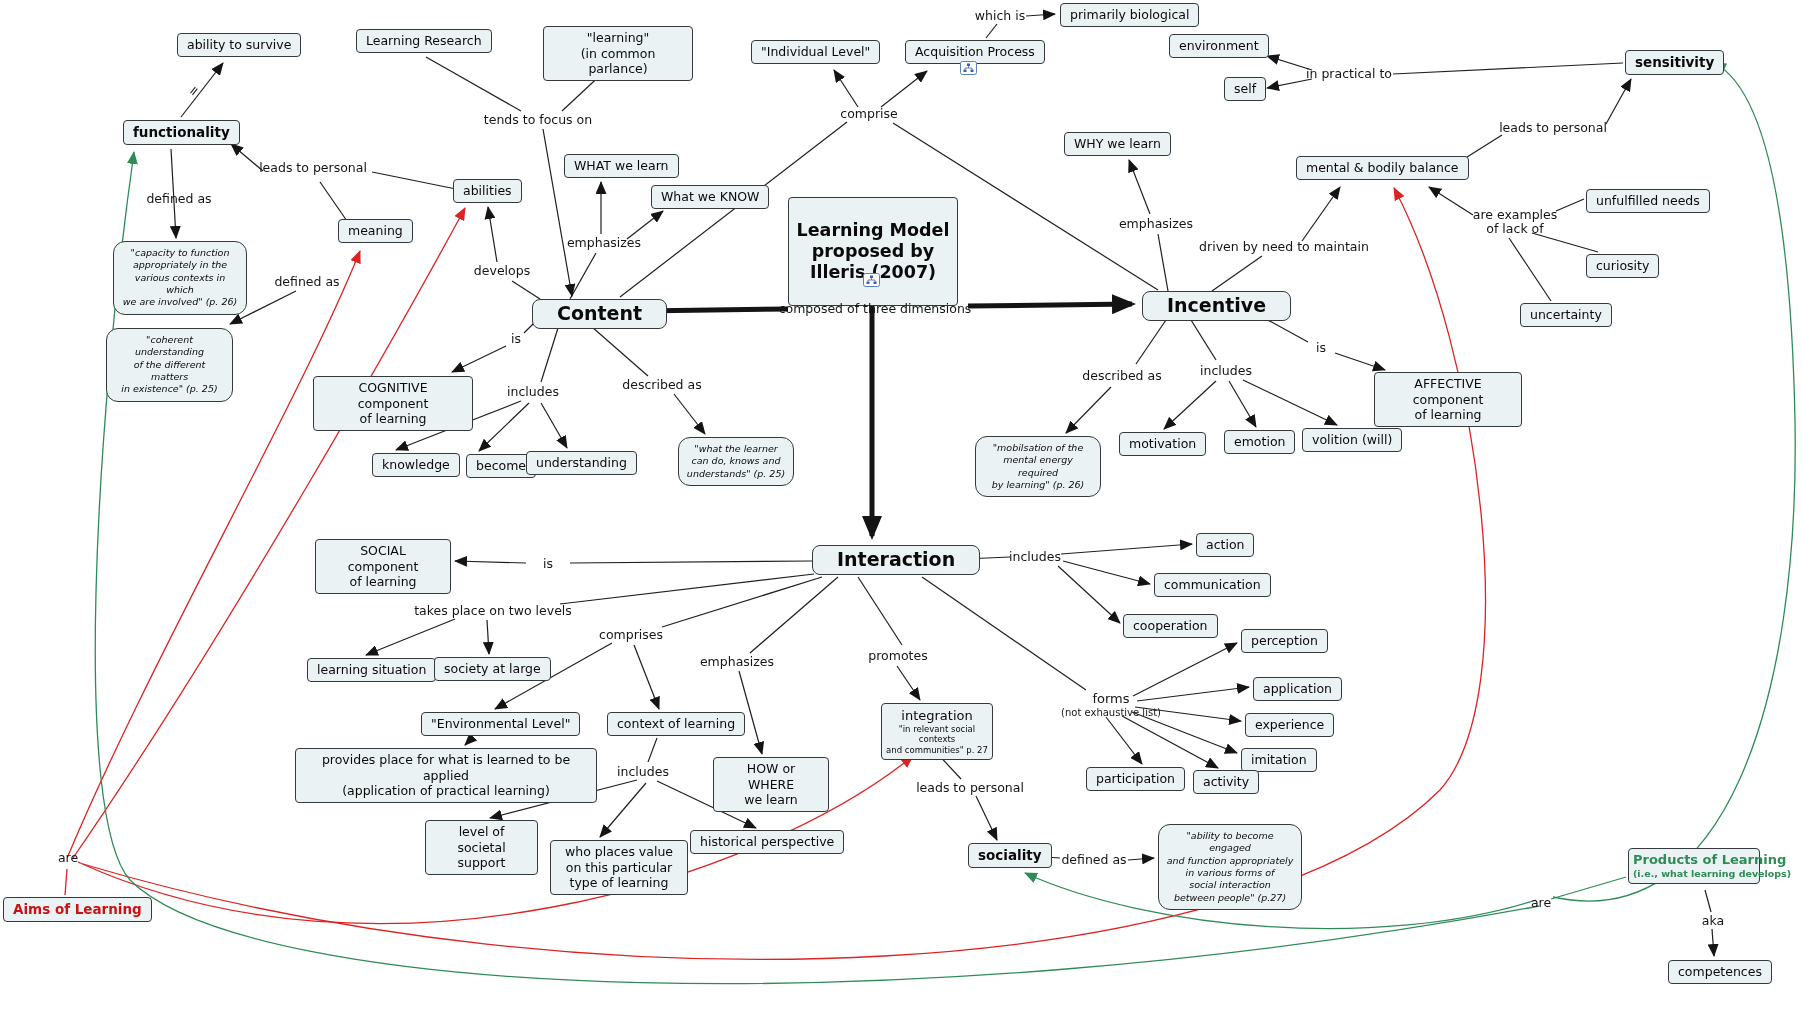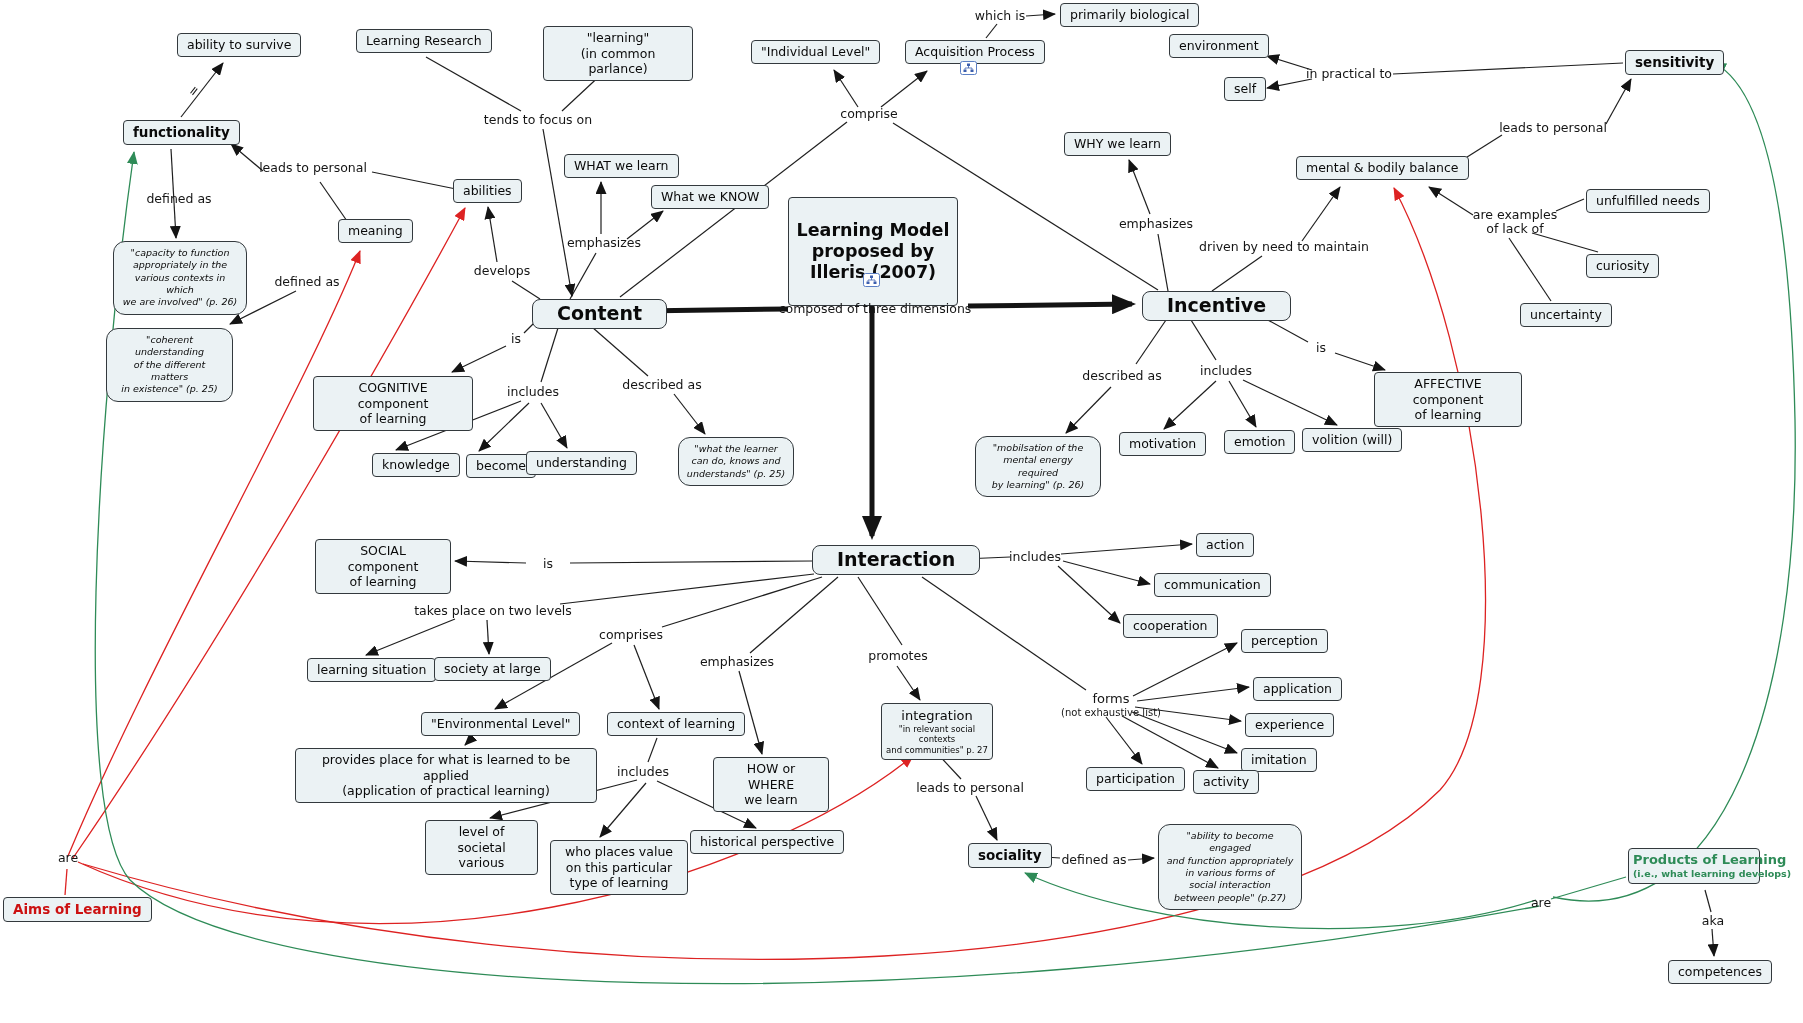--- a/index.html
+++ b/index.html
@@ -214,21 +214,21 @@
 <div class="node" style="left:1123px;top:614px">cooperation</div>
 <div class="node" style="left:307px;top:658px">learning situation</div>
 <div class="node" style="left:434px;top:657px">society at large</div>
 <div class="node" style="left:421px;top:712px">"Environmental Level"</div>
 <div class="node" style="left:607px;top:712px">context of learning</div>
 <div class="node multi" style="left:713px;top:757px;width:116px">HOW or WHERE
 we learn</div>
 <div class="node multi" style="left:295px;top:748px;width:302px">provides place for what is learned to be applied
 (application of practical learning)</div>
 <div class="node multi" style="left:425px;top:820px;width:113px">level of societal
-various</div>
+support</div>
 <div class="node multi" style="left:550px;top:840px;width:138px">who places value
 on this particular
 type of learning</div>
 <div class="node" style="left:690px;top:830px">historical perspective</div>
 <div class="node" style="left:881px;top:703px;width:112px;padding:4px 4px">
   <span class="int-title">integration</span>
   <span class="int-sub multi">"in relevant social contexts
 and communities" p. 27</span>
 </div>
 <div class="node" style="left:1241px;top:629px">perception</div>

